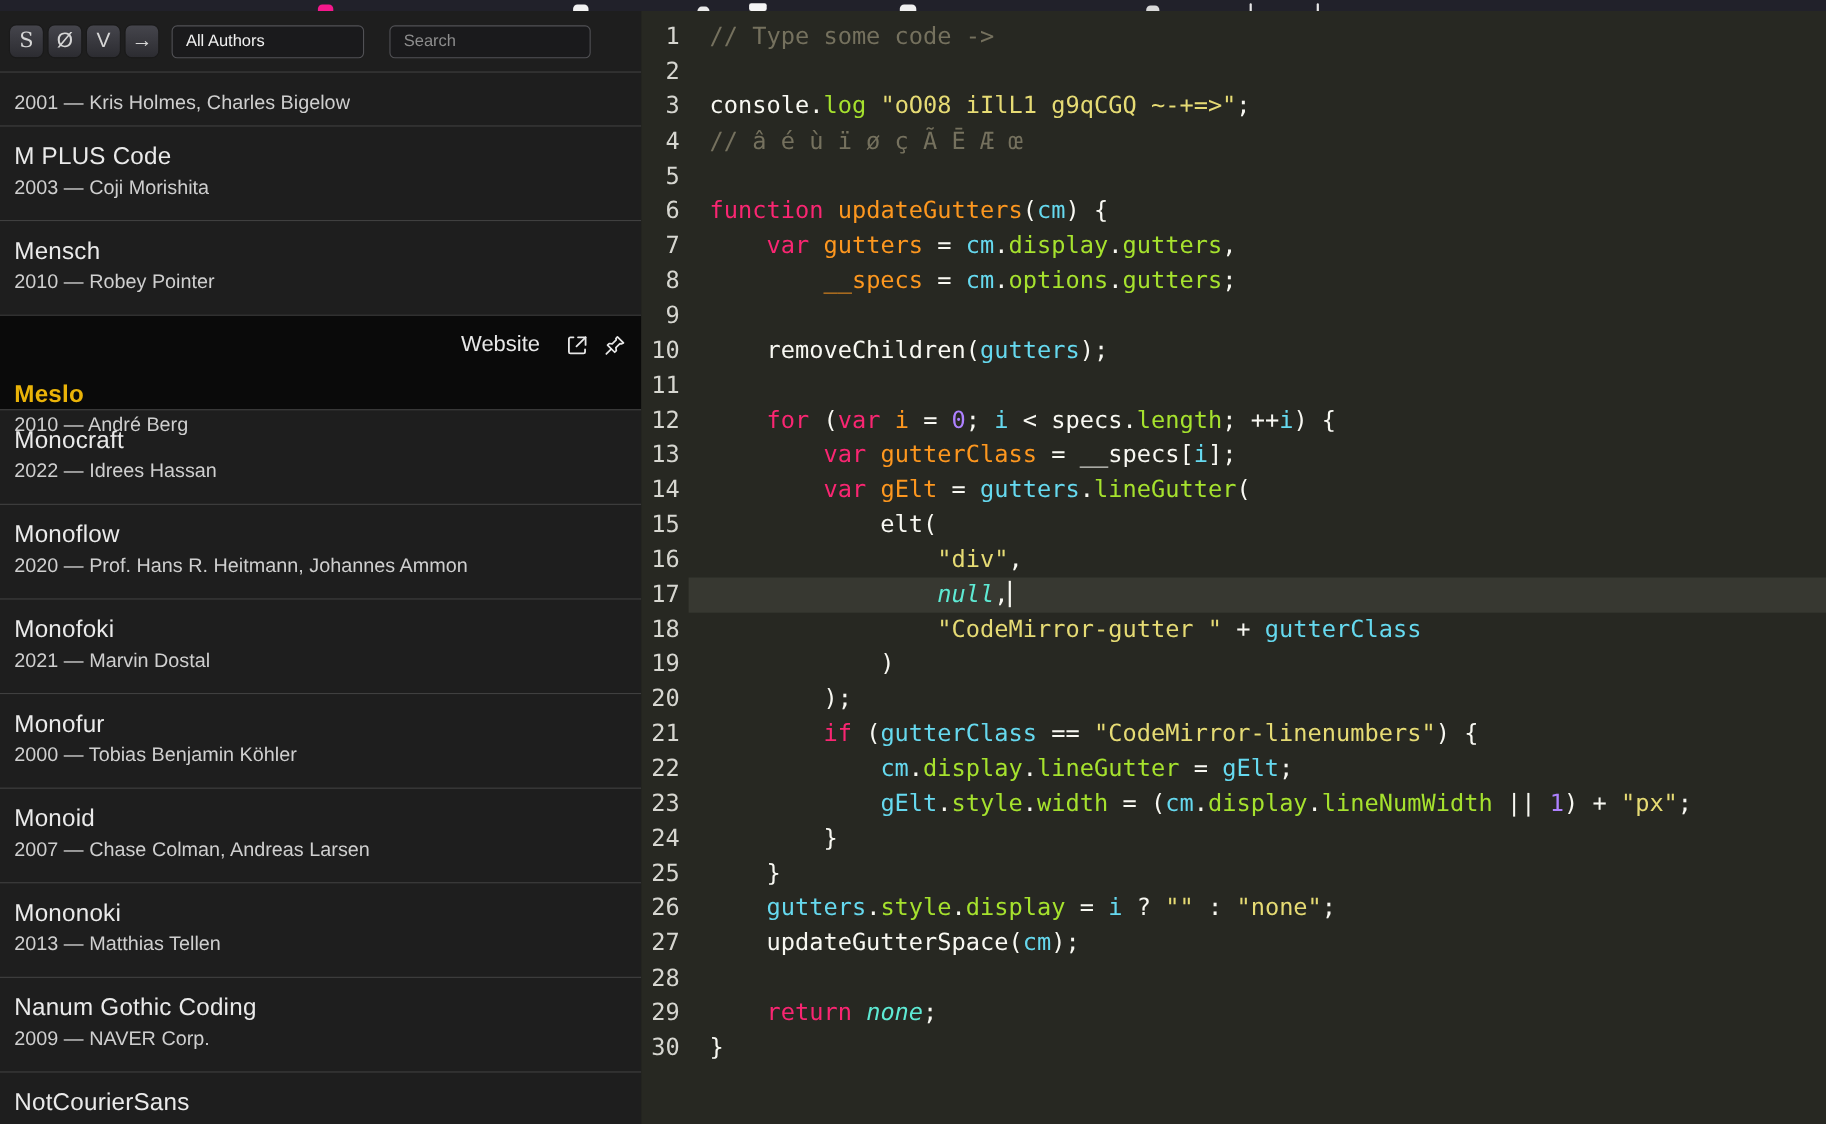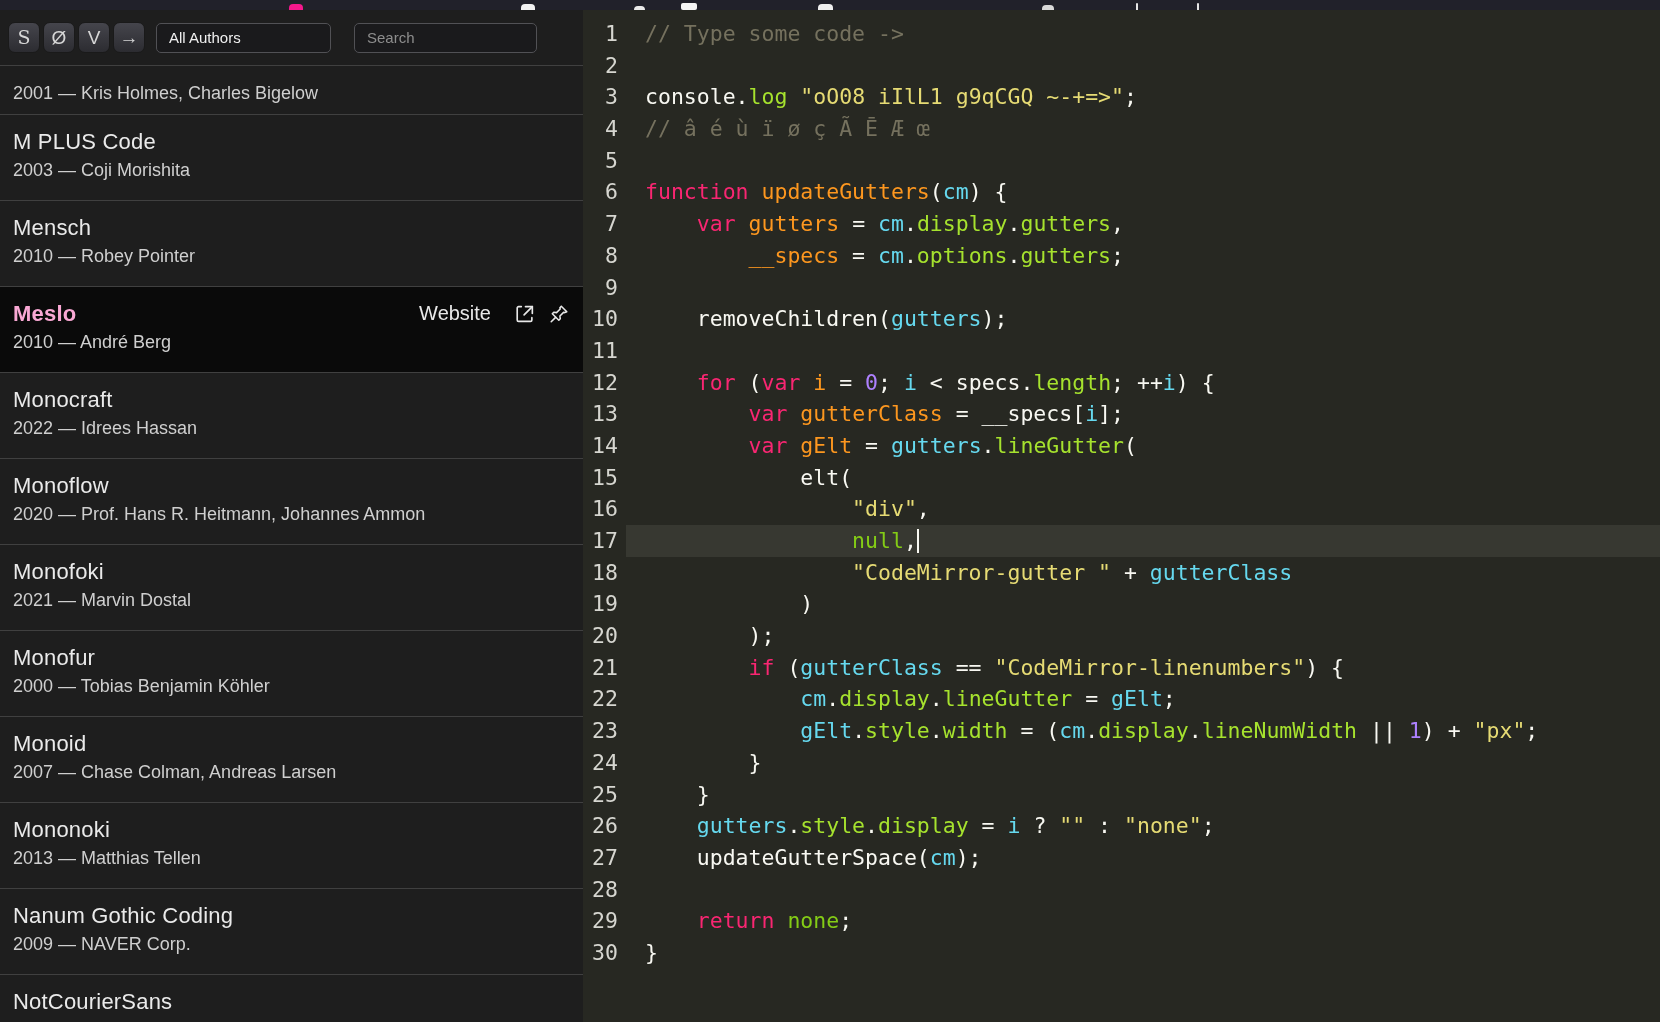--- a/index.html
+++ b/index.html
@@ -29,21 +29,21 @@
                padding:0 12px; outline:none; }
   .tb-search::placeholder { color:#8d8d8d; }
 
   .font-list { display:flex; flex-direction:column; }
   .font-row { height:86px; border-top:1px solid #404040; padding:13px 14px 0 13px;
               position:relative; cursor:pointer; }
   .font-row.partial { height:48px; border-top:none; padding-top:12px; }
   .font-row.selected { background:#0a0a0a; }
   .font-name { font-size:22px; line-height:27px; color:#eaeaea; font-weight:400;
                letter-spacing:.2px; }
-  .font-row.selected .font-name { font-weight:700; color:#f9a8d4; }
+  .font-row.selected .font-name { font-weight:700; color:#eab308;margin-top:44px; }
   .font-author { margin-top:6px; font-size:18px; line-height:18px; color:#cfcfcf; }
   .row-actions { position:absolute; right:13px; top:15px; display:flex;
                  align-items:center; gap:12px; }
   .website-link { display:flex; align-items:center; gap:23px; color:#e8e8e8;
                   font-size:20px; cursor:pointer; text-decoration:none; }
   .icon-24 { width:22px; height:22px; display:block; }
 
   
   .editor { position:absolute; left:583px; top:10px; width:1077px; height:1012px;
             background:#272822; overflow:hidden; padding-top:8px;
@@ -52,21 +52,21 @@
   .ln { width:43px; flex:0 0 43px; text-align:right; padding-right:8px;
         color:#d6d6d0; user-select:none; }
   .code { flex:1 1 auto; padding-left:19px; color:#f8f8f2; }
   .line.active .code { background:#373831; }
   .t-kw   { color:#f92672; }
   .t-def  { color:#fd971f; }
   .t-var2 { color:#66d9ef; }
   .t-prop { color:#a6e22e; }
   .t-str  { color:#e6db74; }
   .t-atom { color:#ae81ff; }
-  .t-atomi{ color:#84cc16; }
+  .t-atomi{ color:#5eead4; font-style:italic; }
   .t-cm   { color:#75715e; }
   .caret  { display:inline-block; width:2px; height:24px; background:#f8f8f2;
             vertical-align:-5px; }
 </style>
 </head>
 <body>
 
 <div class="app">
 
   <div class="top-strip">

